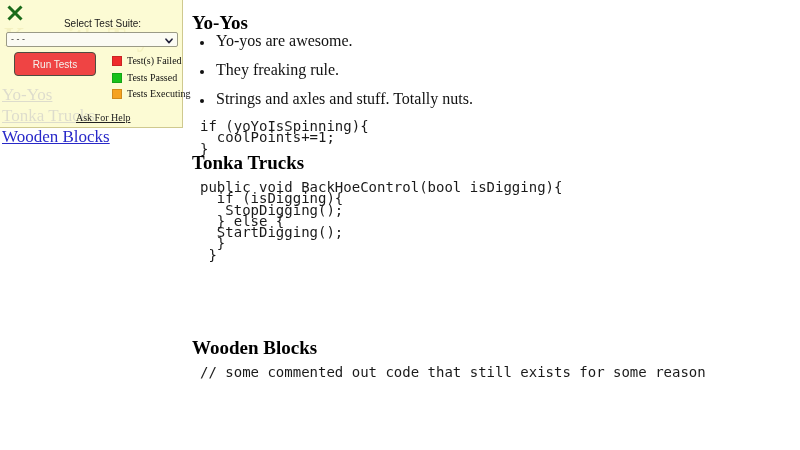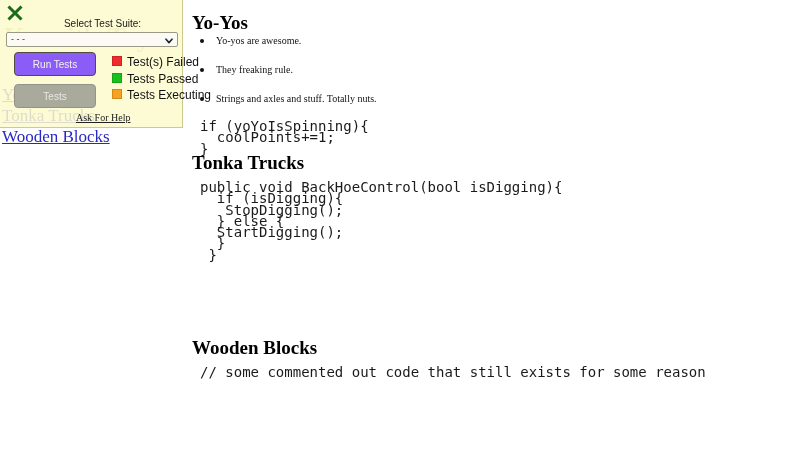--- a/index.html
+++ b/index.html
@@ -73,21 +73,21 @@
     padding: 0;
     line-height: 22px;
   }
   #content ul {
     margin: 0;
     padding: 0 0 0 22px;
     list-style: disc;
   }
   #content ul li {
     font-family: "Liberation Serif", serif;
-    font-size: 10px;
+    font-size: 16px;
     color: #111;
     line-height: 13px;
     margin: 0 0 16px 0;
     padding-left: 2px;
   }
   #content ul li::marker { font-size: 12px; }
   pre.code {
     font-family: "DejaVu Sans Mono", monospace;
     font-size: 14px;
     line-height: 11.3px;
@@ -173,21 +173,21 @@
     border-radius: 4px;
     font-family: "Liberation Sans", sans-serif;
     font-size: 10px;
     text-align: center;
     line-height: 24px;
     box-sizing: border-box;
     cursor: pointer;
   }
   #run-tests-btn {
     top: 52px;
-    background: #8b5cf6;
+    background: #ef4444;
     color: #f4f4ee;
     border: 1px solid #4d4d41;
   }
   #tests-btn {
     top: 84px;
     background: #a9a99c;
     color: #e8e8e2;
     border: 1px solid #93938a;
   }
 
@@ -200,22 +200,22 @@
     position: absolute;
     left: 0; top: 0;
     width: 10px; height: 10px;
     border: 1px solid rgba(0,0,0,0.15);
     box-sizing: border-box;
   }
   .legend-row .lbl {
     position: absolute;
     left: 15px;
     top: -1px;
-    font-family: Liberation Sans, sans-serif;
-    font-size: 12px;
+    font-family: Liberation Serif, serif;
+    font-size: 10px;
     color: #111;
     white-space: nowrap;
   }
   #legend-0 { top: 56px; }
   #legend-1 { top: 73px; }
   #legend-2 { top: 89px; }
 
   #ask-help {
     position: absolute;
     left: 76px;
@@ -293,21 +293,20 @@
   <div id="suite-select">
     <span>- - -</span>
     <span class="chev">
       <svg width="8" height="8" viewBox="0 0 8 8" aria-hidden="true">
         <path d="M1 2.2 L4 5.6 L7 2.2" stroke="#22223a" stroke-width="1.6" fill="none" stroke-linecap="round" stroke-linejoin="round"></path>
       </svg>
     </span>
   </div>
 
   <div class="tbtn" id="run-tests-btn">Run Tests</div>
-  <div class="tbtn" id="tests-btn">Tests</div>
 
   <div class="legend-row" id="legend-0">
     <span class="sw" style="background:#ef2b2b"></span>
     <span class="lbl">Test(s) Failed</span>
   </div>
   <div class="legend-row" id="legend-1">
     <span class="sw" style="background:#18c11a"></span>
     <span class="lbl">Tests Passed</span>
   </div>
   <div class="legend-row" id="legend-2">

